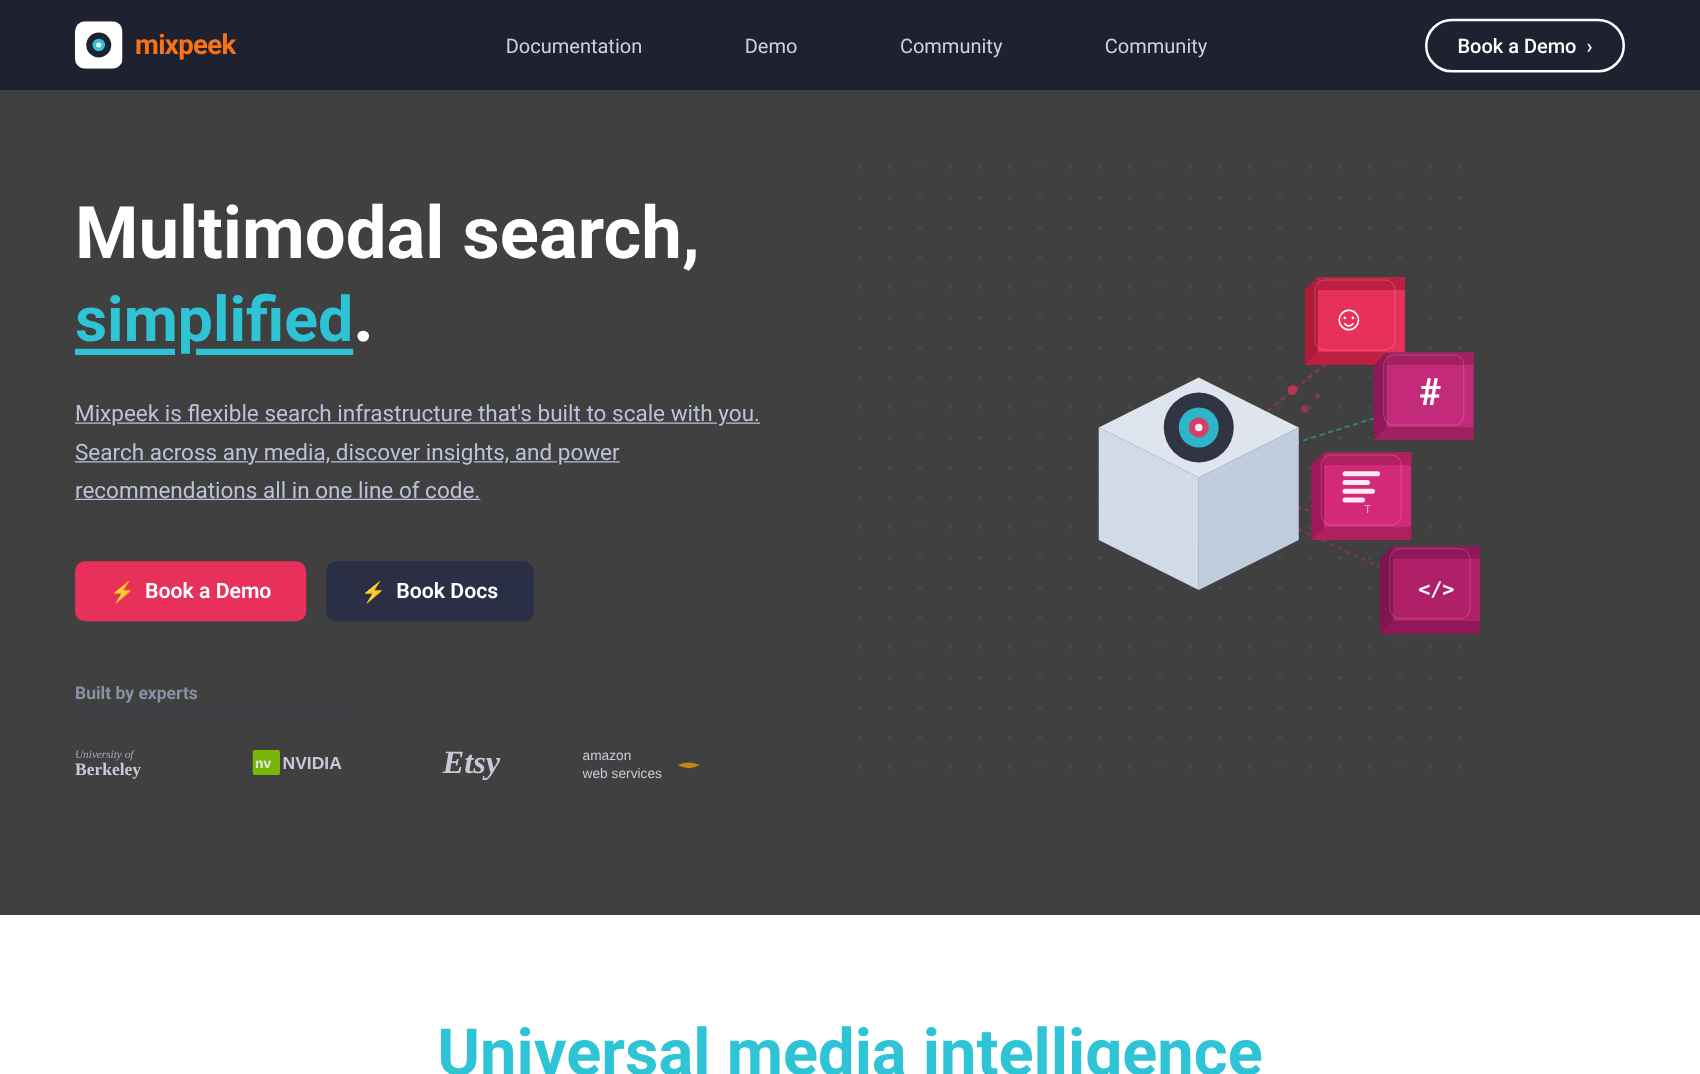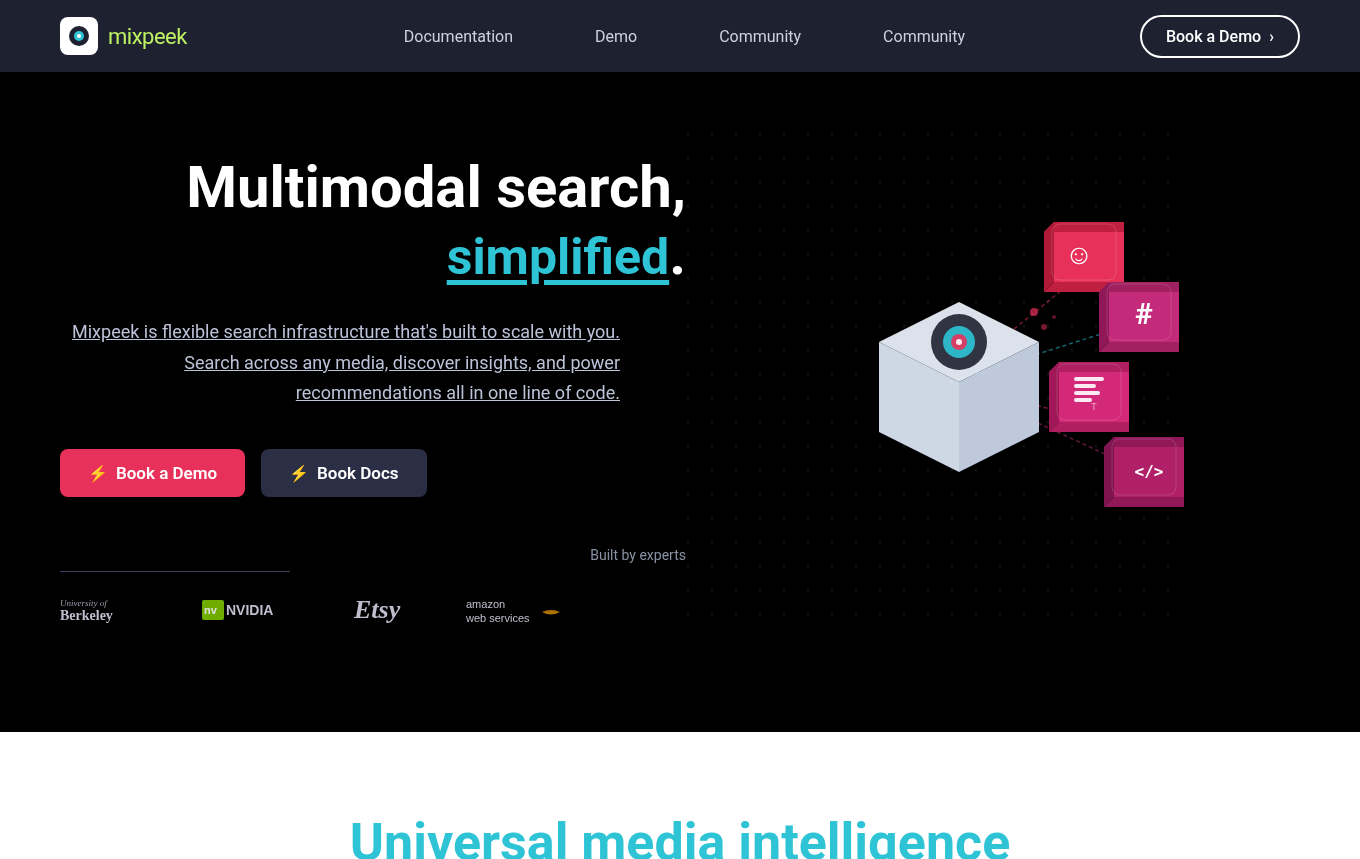--- a/index.html
+++ b/index.html
@@ -20,22 +20,22 @@
       display: flex;
       align-items: center;
       gap: 10px;
     }
     .logo-icon {
       width: 38px;
       height: 38px;
     }
     .logo-text {
       font-size: 22px;
-      font-weight: 400;
-      color: #bef264;
+      font-weight: 700;
+      color: #f97316;
       letter-spacing: -0.5px;
     }
     nav {
       display: flex;
       align-items: center;
       gap: 40px;
     }
     nav a {
       color: #cdd1e0;
       text-decoration: none;
@@ -53,28 +53,27 @@
       color: #fff;
       font-size: 16px;
       font-weight: 500;
       cursor: pointer;
       background: transparent;
       text-decoration: none;
     }
 
     
     .hero {
-      background: #000000;
+      background: #404040;
       min-height: 660px;
       display: flex;
       align-items: center;
       padding: 60px 48px 80px 60px;
       position: relative;
       overflow: hidden;
-      text-align: right;
     }
     .hero-left {
       max-width: 680px;
       flex: 1;
       z-index: 2;
     }
     .hero-title {
       font-size: 58px;
       font-weight: 700;
       line-height: 1.15;
@@ -133,21 +132,21 @@
     .lightning-icon { font-size: 16px; }
 
     .built-by {
       display: flex;
       flex-direction: column;
       gap: 18px;
     }
     .built-by-label {
       font-size: 14px;
       color: #8892a4;
-      font-weight: 400;
+      font-weight: 700;
     }
     .built-by-divider {
       width: 230px;
       height: 1px;
       background: #3a4060;
       margin-top: -10px;
     }
     .logos-row {
       display: flex;
       align-items: center;

